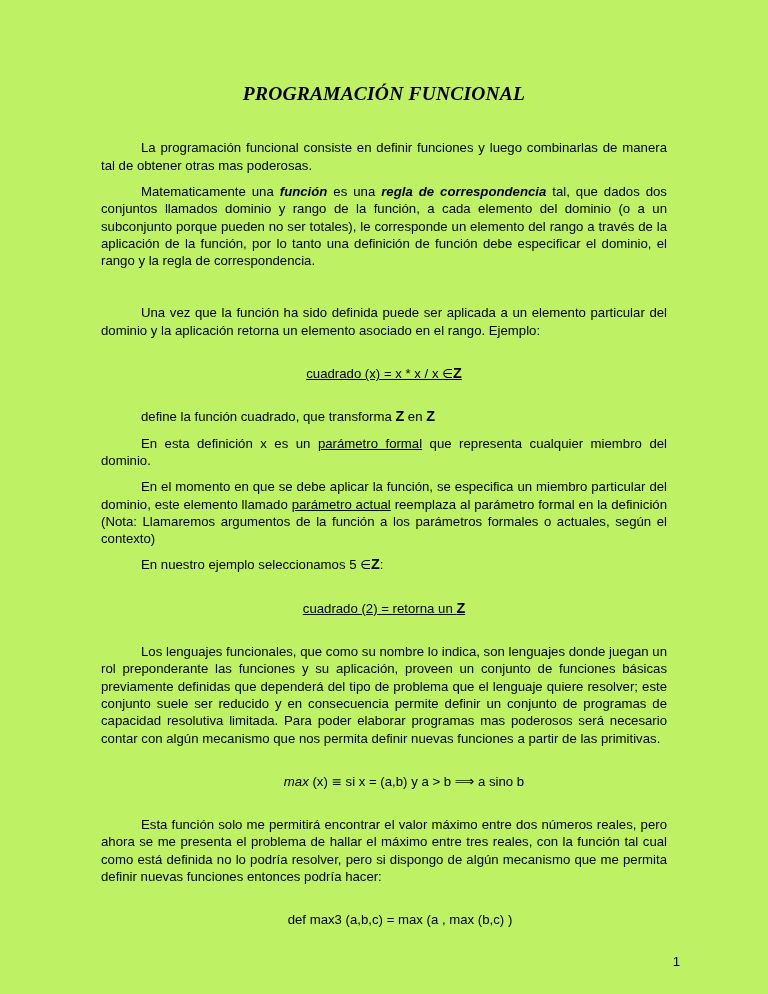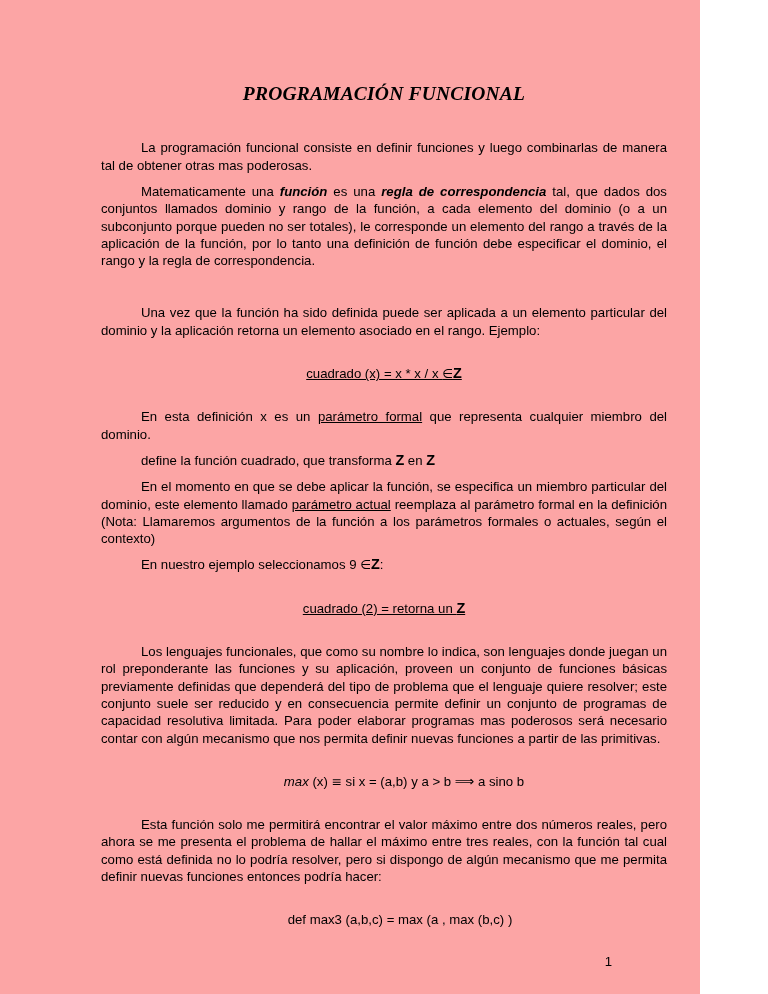--- a/index.html
+++ b/index.html
@@ -6,23 +6,23 @@
     margin: 0;
     padding: 0;
     background: #ffffff;
   }
   body {
     font-family: "Liberation Sans", sans-serif;
     color: #000000;
   }
   .page {
     position: relative;
-    width: 700px;
+    width: 768px;
     height: 994px;
-    background: #fca5a5;
+    background: #bef264;
     box-sizing: border-box;
     overflow: hidden;
   }
   .content {
     position: absolute;
     left: 92px;
     top: 82px;
     width: 584px;
   }
   .doc-title {
@@ -102,27 +102,27 @@
     <div class="gap-sm"></div>
 
     <p class="para"><span>Una vez que la función ha sido definida puede ser aplicada a un elemento particular del dominio y la aplicación retorna un elemento asociado en el rango. Ejemplo:</span></p>
 
     <div class="gap-sm"></div>
 
     <p class="formula-center"><span>cuadrado (x) = x * x  / x </span><span class="sym">∈</span><span class="zset">Z</span></p>
 
     <div class="gap-sm"></div>
 
+    <p class="para"><span>define la función cuadrado, que transforma </span><span class="zset">Z</span><span> en </span><span class="zset">Z</span></p>
+
     <p class="para"><span>En esta definición x es un </span><span class="u">parámetro formal</span><span> que representa cualquier miembro del dominio.</span></p>
-
-    <p class="para"><span>define la función cuadrado, que transforma </span><span class="zset">Z</span><span> en </span><span class="zset">Z</span></p>
 
     <p class="para"><span>En el momento en que se debe aplicar la función, se especifica un miembro particular del dominio, este elemento llamado </span><span class="u">parámetro actual</span><span> reemplaza al parámetro formal en la definición (Nota: Llamaremos argumentos de la función a los parámetros formales o actuales, según el contexto)</span></p>
 
-    <p class="para"><span>En nuestro ejemplo seleccionamos 9 </span><span class="sym">∈</span><span class="zset">Z</span><span>:</span></p>
+    <p class="para"><span>En nuestro ejemplo seleccionamos 5 </span><span class="sym">∈</span><span class="zset">Z</span><span>:</span></p>
 
     <div class="gap-sm"></div>
 
     <p class="formula-center"><span>cuadrado (2) = retorna un </span><span class="zset">Z</span></p>
 
     <div class="gap-sm"></div>
 
 
     <p class="para"><span>Los lenguajes funcionales, que como su nombre lo indica, son lenguajes donde juegan un rol preponderante las funciones y su aplicación, proveen un conjunto de funciones básicas previamente definidas que dependerá del tipo de problema que el lenguaje quiere resolver; este conjunto suele ser reducido y en consecuencia permite definir un conjunto de programas de capacidad resolutiva limitada. Para poder elaborar programas mas poderosos será necesario contar con algún mecanismo que nos permita definir nuevas funciones a partir de las primitivas.</span></p>
 

